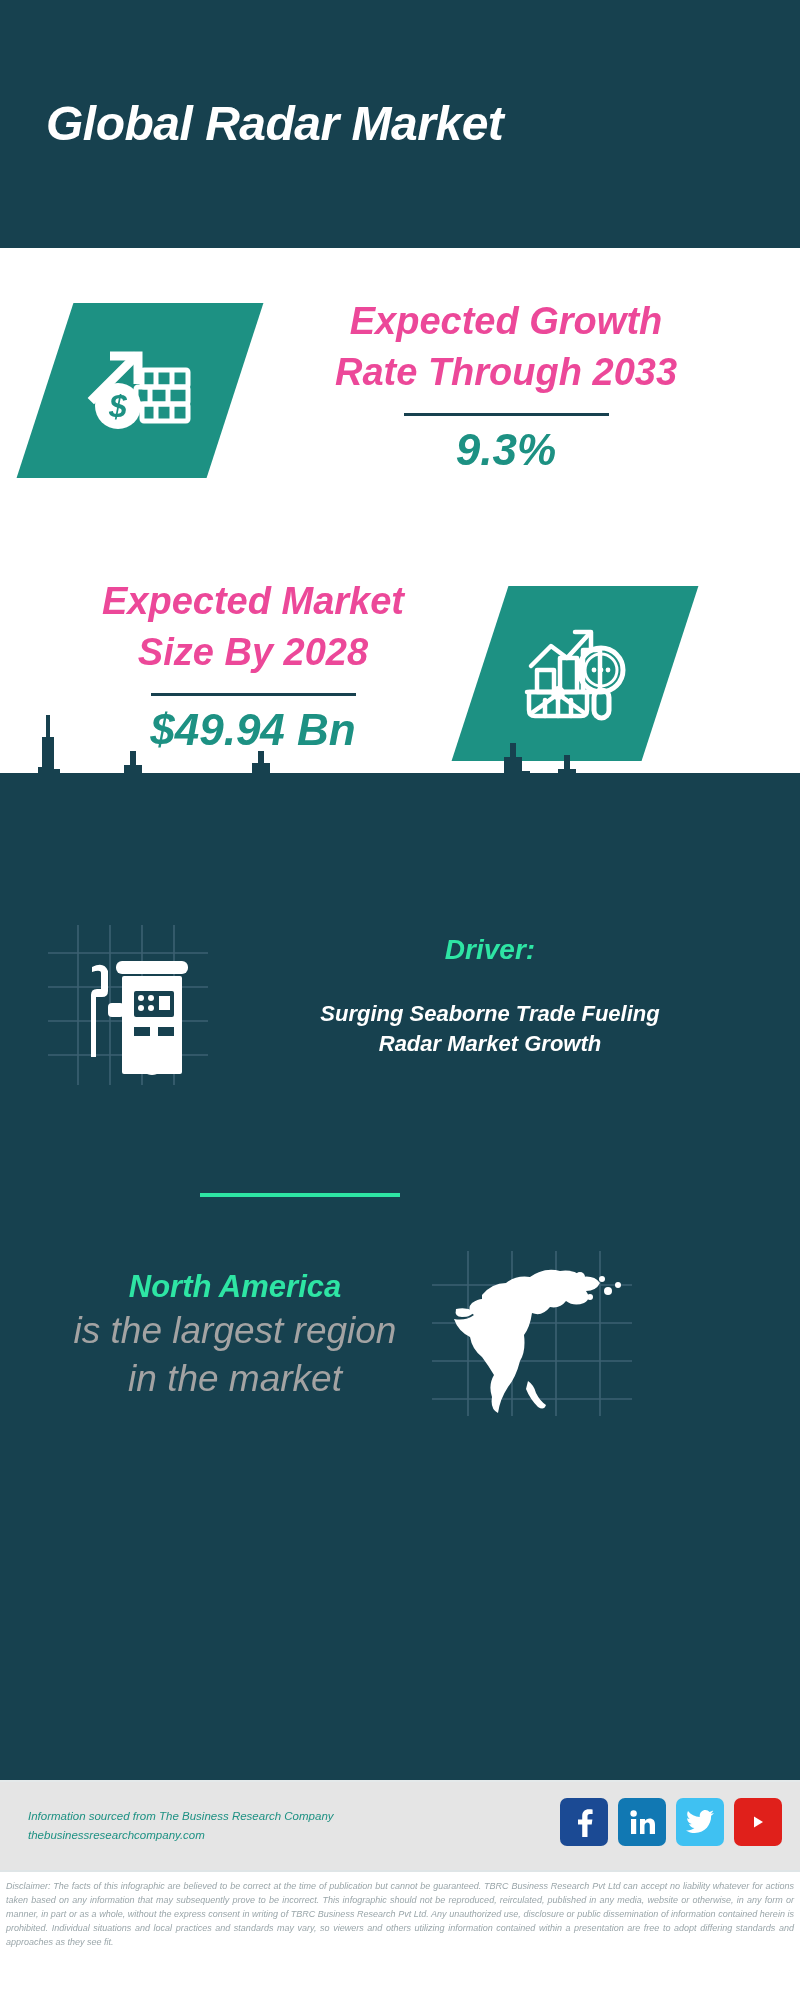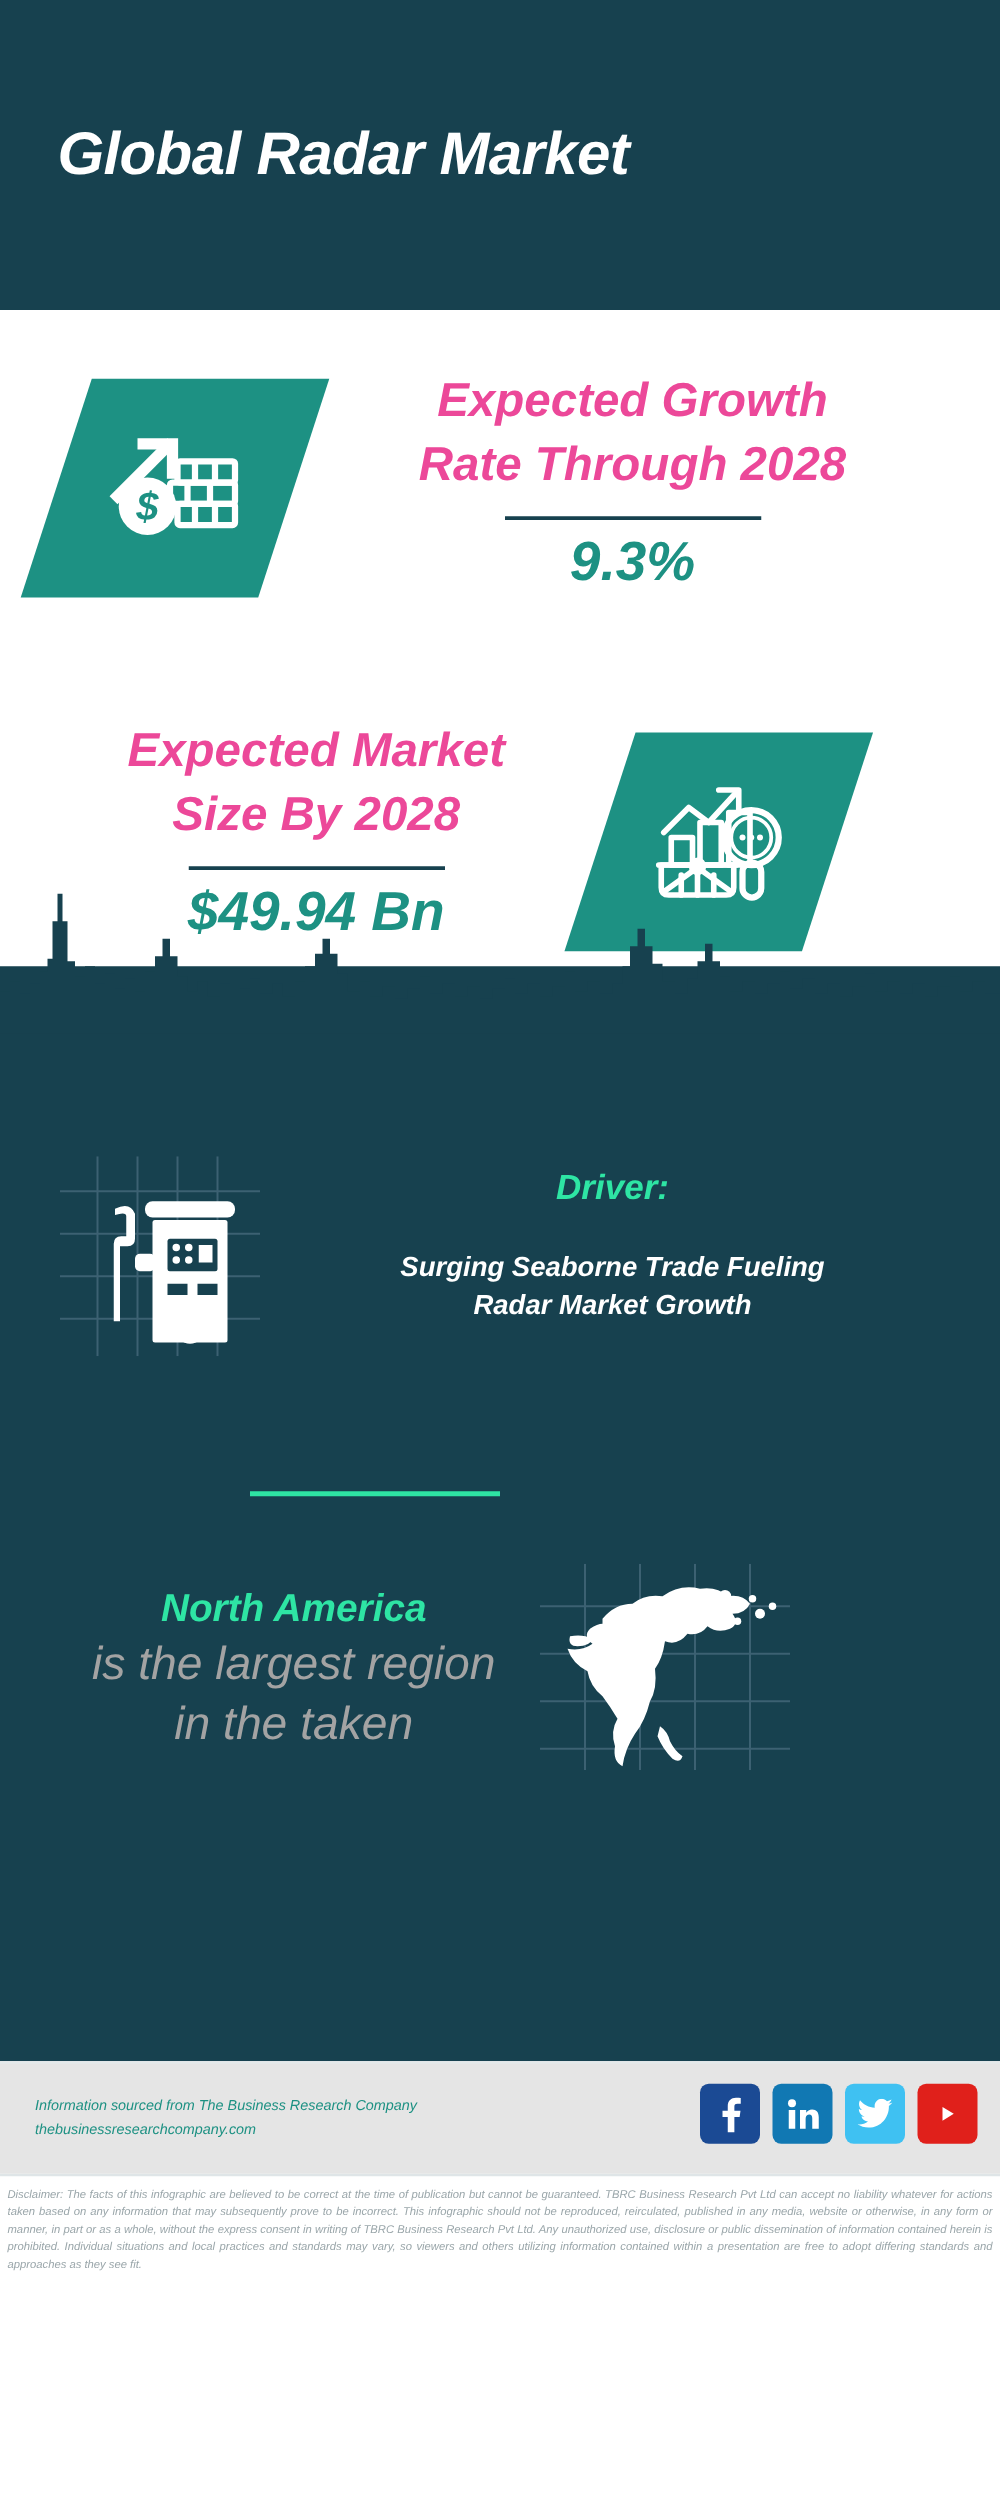--- a/index.html
+++ b/index.html
@@ -101,21 +101,21 @@
     color: #1d9183;
     font-size: 44px;
     font-weight: bold;
     line-height: 1.1;
   }
 
   
   .dark-zone {
     position: relative;
     width: 800px;
-    height: 876px;
+    height: 1007px;
     background: #17414f;
   }
   .skyline {
     position: absolute;
     top: -66px;
     left: 0;
     width: 800px;
     height: 120px;
     display: block;
   }
@@ -267,21 +267,21 @@
             </g>
             <circle cx="38" cy="72" r="23" fill="#ffffff"></circle>
             <text x="38" y="83" font-size="32" font-weight="bold" text-anchor="middle" fill="#1d9183" font-family="Liberation Sans, sans-serif">$</text>
           </svg>
         </span>
       </div>
     </div>
 
     <div class="stat-growth">
       <div class="stat-label">Expected Growth</div>
-      <div class="stat-label">Rate Through 2028</div>
+      <div class="stat-label">Rate Through 2033</div>
       <div class="stat-rule"></div>
       <div class="stat-value">9.3%</div>
     </div>
 
     <div class="stat-size">
       <div class="stat-label">Expected Market</div>
       <div class="stat-label">Size By 2028</div>
       <div class="stat-rule"></div>
       <div class="stat-value">$49.94 Bn</div>
     </div>
@@ -363,21 +363,21 @@
         <div>Surging Seaborne Trade Fueling</div>
         <div>Radar Market Growth</div>
       </div>
     </div>
 
     <div class="divider-mint"></div>
 
     <div class="region-block">
       <div class="region-name">North America</div>
       <div class="region-sub">is the largest region</div>
-      <div class="region-sub">in the taken</div>
+      <div class="region-sub">in the market</div>
     </div>
 
     <div class="map-icon-wrap">
       <svg width="200" height="165" viewBox="0 0 200 165">
         <g stroke="#3c6172" stroke-width="1.6">
           <line x1="0" y1="34" x2="200" y2="34"></line>
           <line x1="0" y1="72" x2="200" y2="72"></line>
           <line x1="0" y1="110" x2="200" y2="110"></line>
           <line x1="0" y1="148" x2="200" y2="148"></line>
           <line x1="36" y1="0" x2="36" y2="165"></line>

